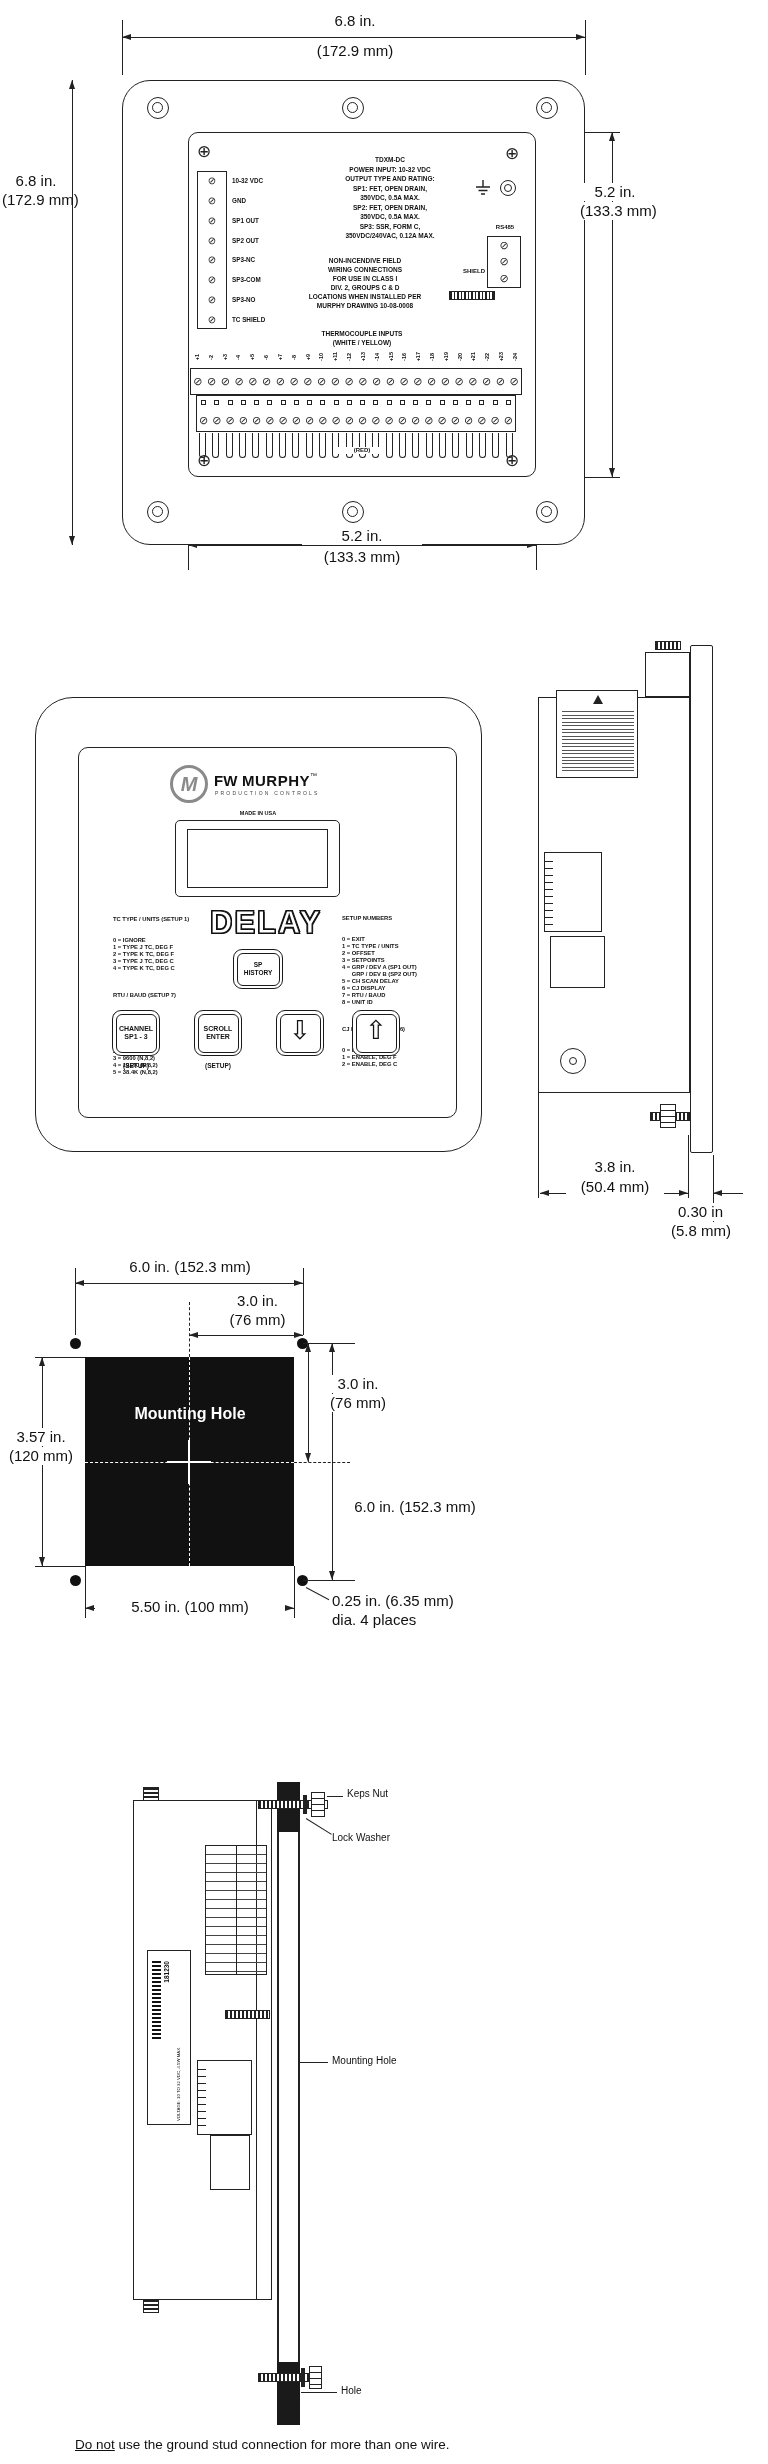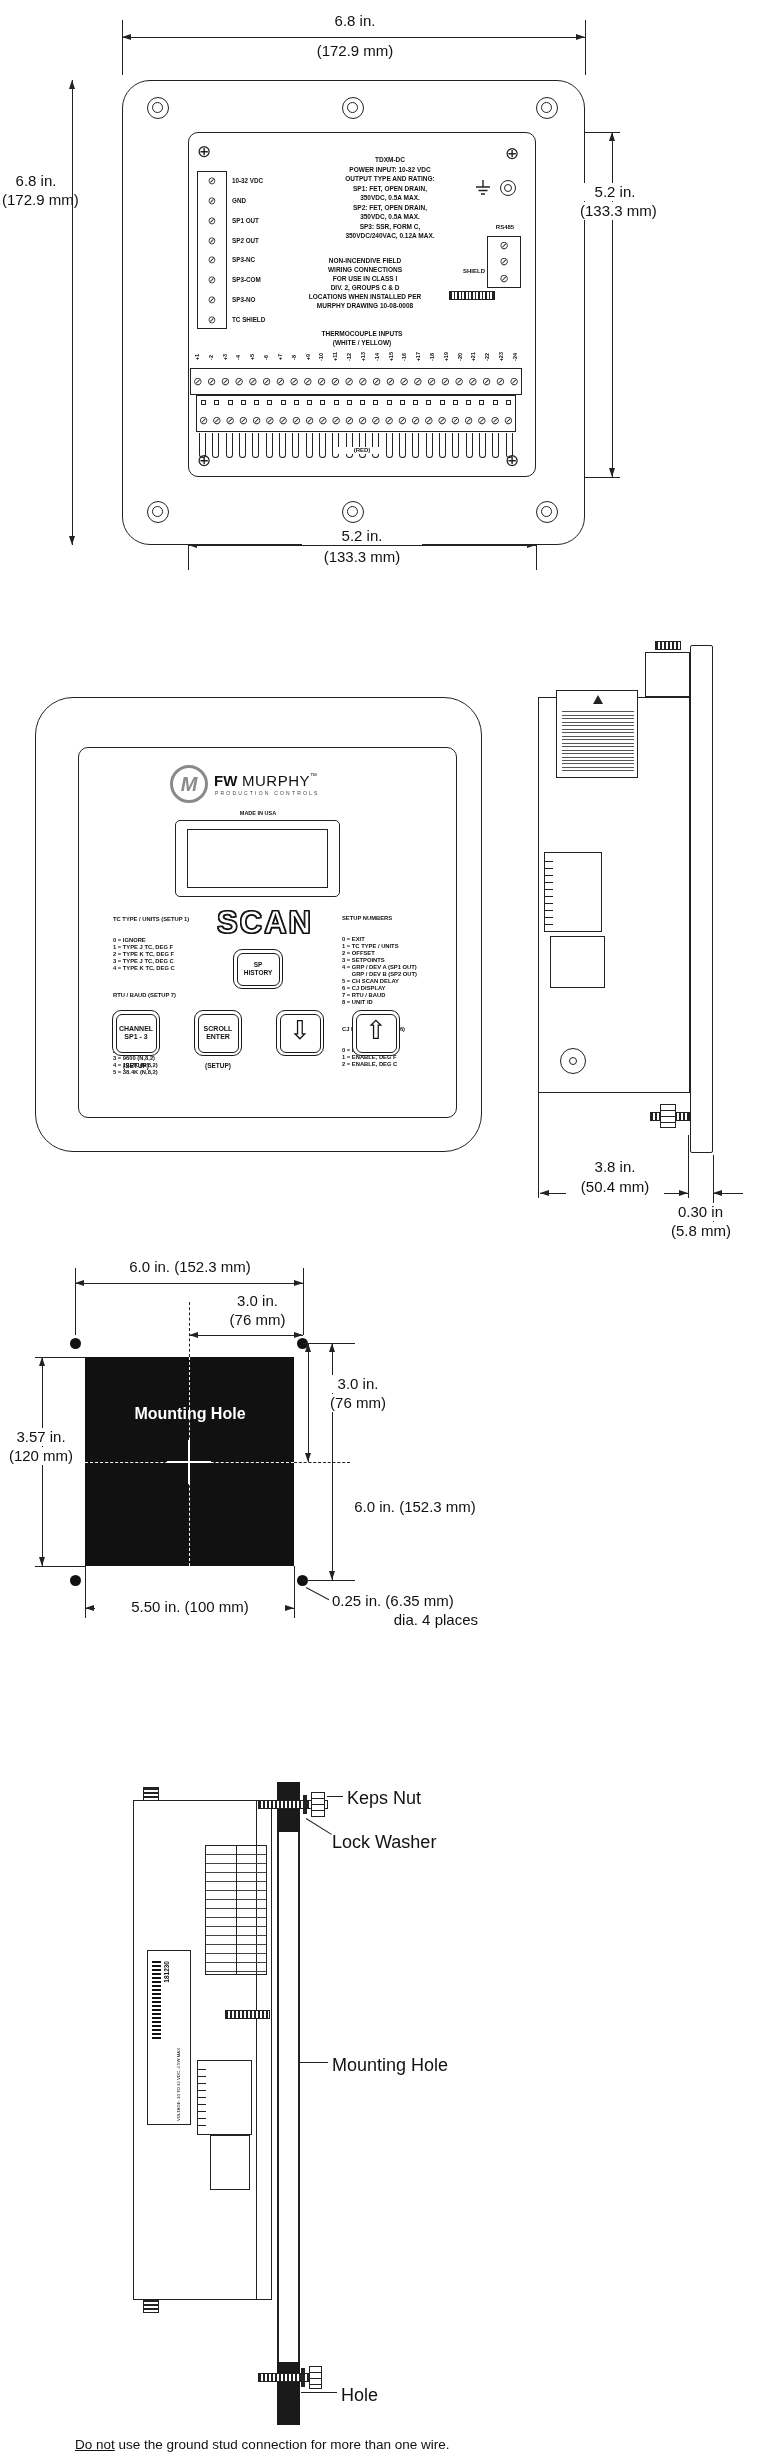--- a/index.html
+++ b/index.html
@@ -53,21 +53,21 @@
   .outline-txt{color:#fff;-webkit-text-stroke:1.1px #111;text-shadow:-1px -1px 0 #111,1px -1px 0 #111,-1px 1px 0 #111,1px 1px 0 #111;font-weight:bold;letter-spacing:2px}
   .logo-ring{position:absolute;width:38px;height:38px;border:3.5px solid #8a8a8a;border-radius:50%;color:#8a8a8a;display:flex;align-items:center;justify-content:center;font-size:20px;font-weight:bold;font-style:italic}
   .threads{background:repeating-linear-gradient(90deg,#222 0 2px,#fff 2px 4px);border:1px solid #222}
   .threads-v{background:repeating-linear-gradient(to bottom,#222 0 2px,#fff 2px 4px);border:1px solid #222}
   .nut{position:absolute;border:1.2px solid #222;background:repeating-linear-gradient(to bottom,#fff 0 5px,#222 5px 6px);z-index:2}
   .sticker{position:absolute;border:1.2px solid #222;background:#fff}
   .sticker-lines{position:absolute;background:repeating-linear-gradient(to bottom,#555 0 1px,transparent 1px 3.5px)}
   .tri{position:absolute;width:0;height:0;border-left:5px solid transparent;border-right:5px solid transparent;border-bottom:9px solid #222}
   .hatch{position:absolute;background:#1a1a1a}
   .lead{position:absolute;height:1.2px;background:#222;transform-origin:left center}
-  .cal{font-size:18px;white-space:nowrap;position:absolute}
+  .cal{font-size:10px;white-space:nowrap;position:absolute}
   .vtext{writing-mode:vertical-rl;transform:rotate(180deg);display:inline-block}
   .dash{position:absolute;border:none}
   .dashv{border-left:1px dashed #222}
   .dashh{border-top:1px dashed #222}
   .dashv-w{border-left:1px dashed #fff}
   .dashh-w{border-top:1px dashed #fff}
 </style>
 </head>
 <body>
 
@@ -565,37 +565,37 @@
 
 <div class="a" style="left:0;top:620px;width:768px;height:640px">
 
   <div class="panel" style="left:35px;top:77px;width:447px;height:455px;border-radius:38px"></div>
   <div class="inner" style="left:78px;top:127px;width:379px;height:371px"></div>
 
   <div class="logo-ring" style="left:170px;top:145px">
       <span>M</span>
     </div>
   <div class="a" style="left:214px;top:152px;white-space:nowrap">
-    <span style="font-size:15px;font-weight:900">FW</span><span style="font-size:15px;font-weight:400;letter-spacing:.5px"> MURPHY</span><span style="font-size:7px;vertical-align:top">™</span>
+    <span style="font-size:15px;font-weight:900">FW</span><span style="font-size:15px;font-weight:700;letter-spacing:.5px"> MURPHY</span><span style="font-size:7px;vertical-align:top">™</span>
   </div>
   <div class="a" style="left:215px;top:170px;font-size:5px;letter-spacing:2.2px;color:#444">PRODUCTION CONTROLS</div>
   <div class="a lbl6" style="left:226px;top:190px;width:64px;text-align:center;font-size:5.5px">MADE IN USA</div>
 
   <div class="a" style="left:175px;top:200px;width:165px;height:77px;border:1.5px solid #222;border-radius:5px"></div>
   <div class="a" style="left:187px;top:209px;width:141px;height:59px;border:1.5px solid #222"></div>
 
   <div class="flist" style="left:113px;top:282px;width:100px">
     <div>TC TYPE / UNITS (SETUP 1)</div>
     <div><div>0 = IGNORE</div><div>1 = TYPE J TC, DEG F</div><div>2 = TYPE K TC, DEG F</div><div>3 = TYPE J TC, DEG C</div><div>4 = TYPE K TC, DEG C</div></div>
     <div class="gap">RTU / BAUD (SETUP 7)</div>
     <div>BAUD SETUP</div>
     <div><div>0 = 9600 (N,8,1)</div><div>1 = 19.2K (N,8,1)</div><div>2 = 38.4K (N,8,1)</div><div>3 = 9600 (N,8,2)</div><div>4 = 19.2K (N,8,2)</div><div>5 = 38.4K (N,8,2)</div></div>
   </div>
 
-  <div class="a outline-txt" style="left:210px;top:285px;width:110px;text-align:center;font-size:31px">SCAN</div>
+  <div class="a outline-txt" style="left:210px;top:285px;width:110px;text-align:center;font-size:31px">DELAY</div>
 
   <div class="pbtn" style="left:233px;top:329px;width:50px;height:40px">
     <div class="in pre" style="font-size:6.5px">SP
 HISTORY</div>
   </div>
 
   <div class="flist" style="left:342px;top:281px;width:110px">
     <div>SETUP NUMBERS</div>
     <div><div>0 = EXIT</div><div>1 = TC TYPE / UNITS</div><div>2 = OFFSET</div><div>3 = SETPOINTS</div><div>4 = GRP / DEV A (SP1 OUT)</div><div>      GRP / DEV B (SP2 OUT)</div><div>5 = CH SCAN DELAY</div><div>6 = CJ DISPLAY</div><div>7 = RTU / BAUD</div><div>8 = UNIT ID</div></div>
     <div class="gap">CJ DISPLAY (SETUP 6)</div>
@@ -713,21 +713,21 @@
   <div class="ext" style="left:85px;top:311px;width:1px;height:52px"></div>
   <div class="ext" style="left:294px;top:311px;width:1px;height:52px"></div>
   <div class="dl dlh" style="left:85px;top:353px;width:209px">
       <span class="ah ah-l"></span>
       <span class="ah ah-r"></span>
     </div>
   <div class="dt" style="left:95px;top:343px;width:190px">5.50 in. (100 mm)</div>
 
   <div class="lead" style="left:306px;top:332px;width:26px;transform:rotate(28deg)"></div>
   <div class="dt" style="left:330px;top:337px;width:150px;text-align:left">0.25 in. (6.35 mm)</div>
-  <div class="dt" style="left:330px;top:356px;width:150px;text-align:right">dia. 4 places</div>
+  <div class="dt" style="left:330px;top:356px;width:150px;text-align:left">dia. 4 places</div>
 </div>
 
 <div class="a" style="left:0;top:1770px;width:768px;height:660px">
 
   <div class="a" style="left:133px;top:30px;width:139px;height:500px;border:1.5px solid #222"></div>
   <div class="ext" style="left:256px;top:30px;width:1px;height:500px"></div>
   <div class="a threads-v" style="left:143px;top:17px;width:16px;height:14px"></div>
   <div class="a threads-v" style="left:143px;top:529px;width:16px;height:14px"></div>
 
   <div class="sticker" style="left:147px;top:180px;width:44px;height:175px">

